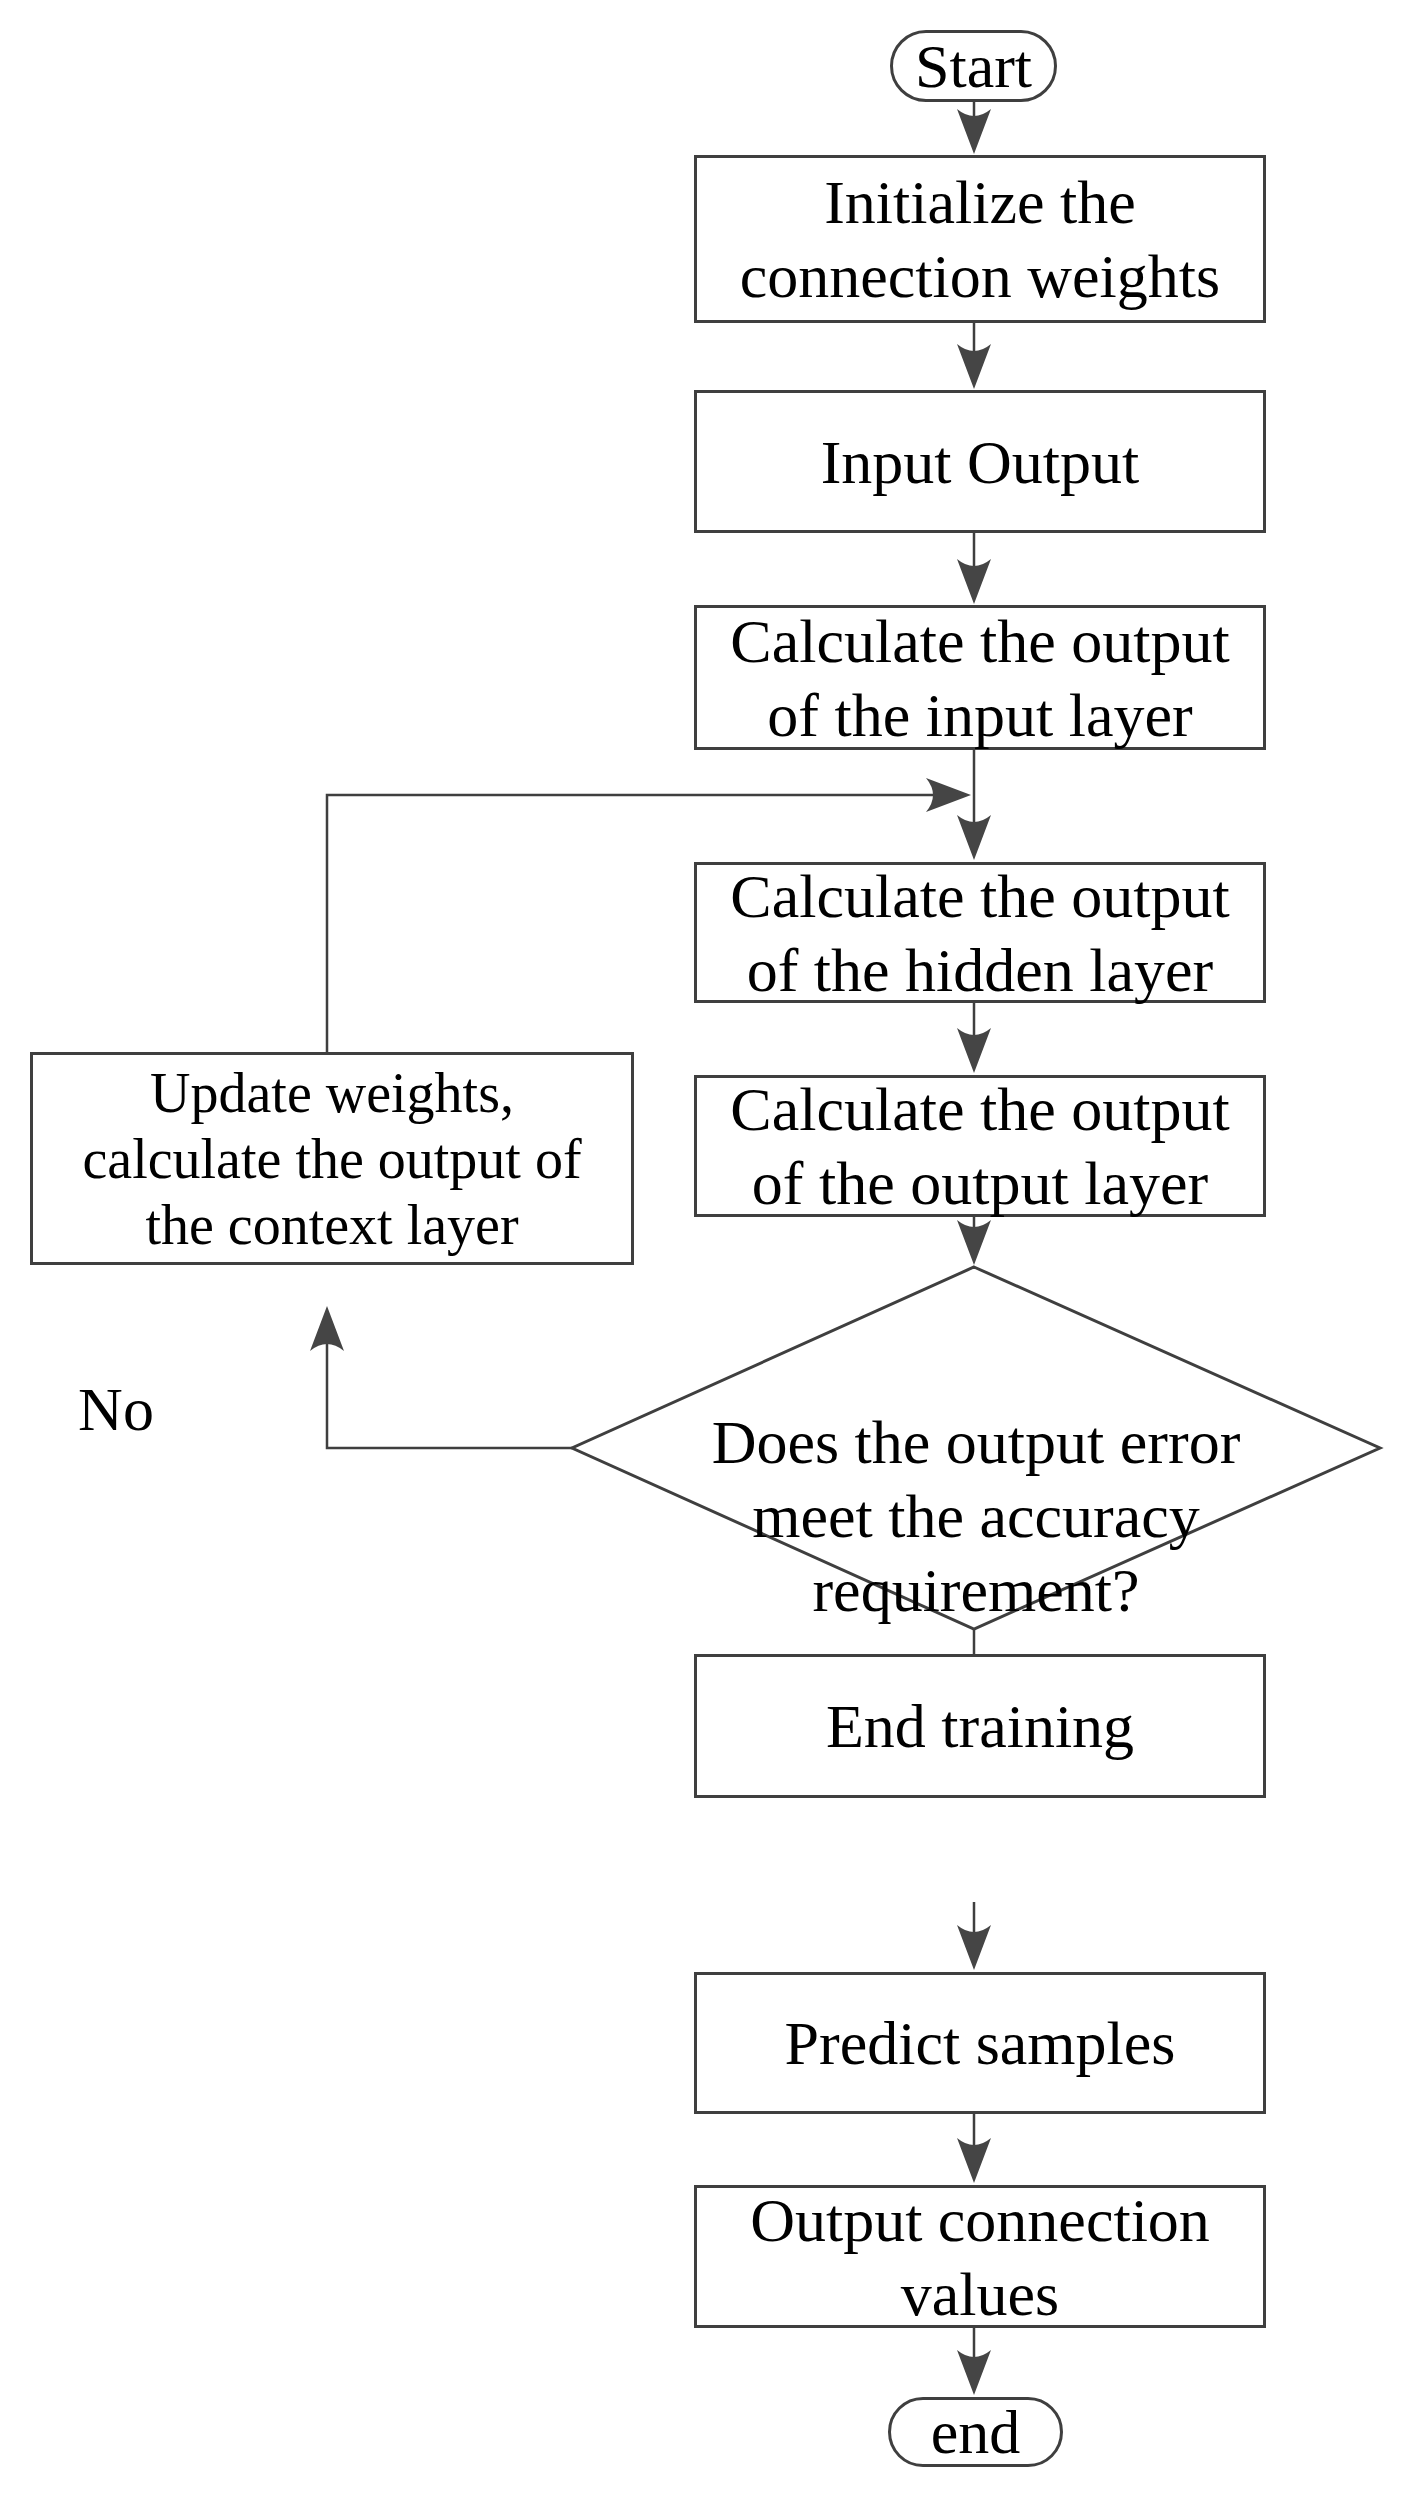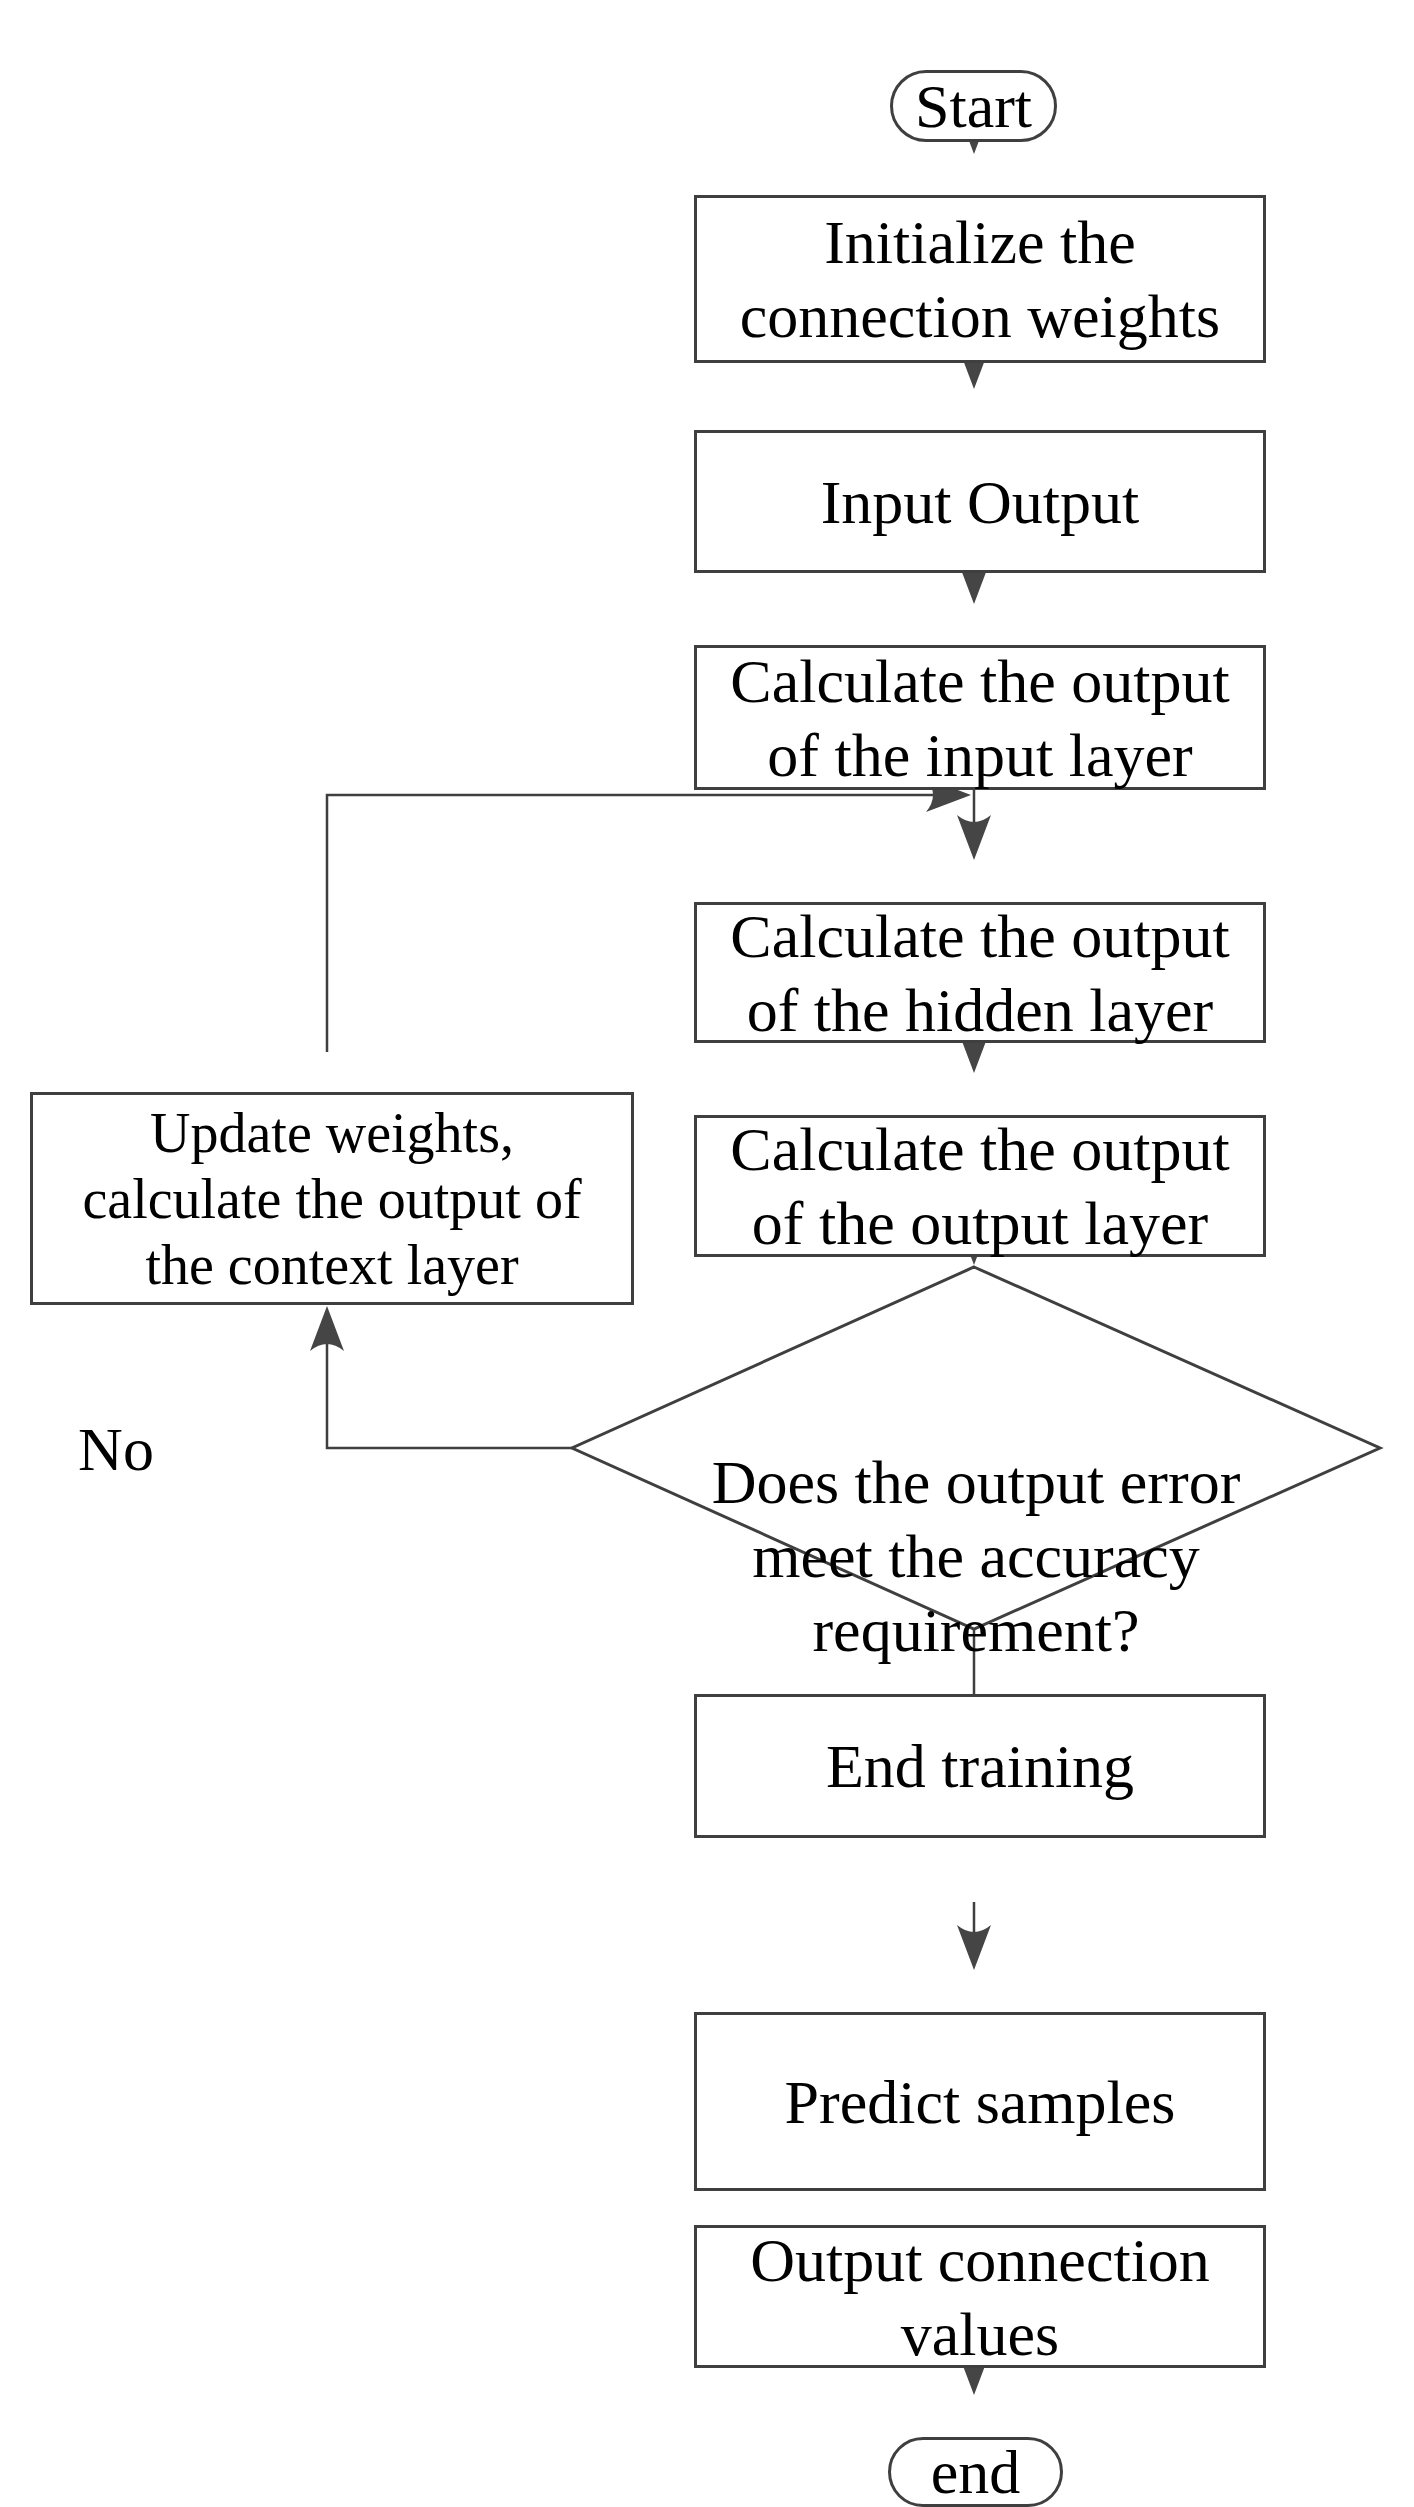--- a/index.html
+++ b/index.html
@@ -21,33 +21,32 @@
   .shaft{stroke:var(--line);stroke-width:2.5;fill:none;stroke-linejoin:miter;}
   .head{fill:var(--arrow);stroke:none;}
   .shape{stroke:var(--line);stroke-width:3;fill:none;}
   .node{
     position:absolute;
     box-sizing:border-box;
     display:flex;align-items:center;justify-content:center;
     text-align:center;
     white-space:pre-line;
     background:var(--bg);
-    margin-top:40px;
   }
   .box{border:3px solid var(--line);font-size:62px;line-height:74px;}
   .terminator{border:3px solid var(--line);font-size:62px;line-height:1;}
   .start{left:890px;top:30px;width:167px;height:72px;border-radius:36px;}
   .end{left:888px;top:2397px;width:175px;height:70px;border-radius:35px;}
   .b-init{left:694px;top:155px;width:572px;height:168px;}
   .b-input{left:694px;top:390px;width:572px;height:143px;}
   .b-calcin{left:694px;top:605px;width:572px;height:145px;}
   .b-calchid{left:694px;top:862px;width:572px;height:141px;}
   .b-calcout{left:694px;top:1075px;width:572px;height:142px;}
   .b-endtr{left:694px;top:1654px;width:572px;height:144px;}
-  .b-pred{left:694px;top:1972px;width:572px;height:179px;}
+  .b-pred{left:694px;top:1972px;width:572px;height:142px;}
   .b-outval{left:694px;top:2185px;width:572px;height:143px;}
   .b-update{left:30px;top:1052px;width:604px;height:213px;font-size:56px;line-height:66px;}
   .diamond-text{
     left:576px;top:1405px;width:800px;height:222px;
     background:transparent;border:none;
     font-size:62px;line-height:74px;
   }
   .edge-label{
     background:transparent;border:none;
     font-size:62px;line-height:1;

